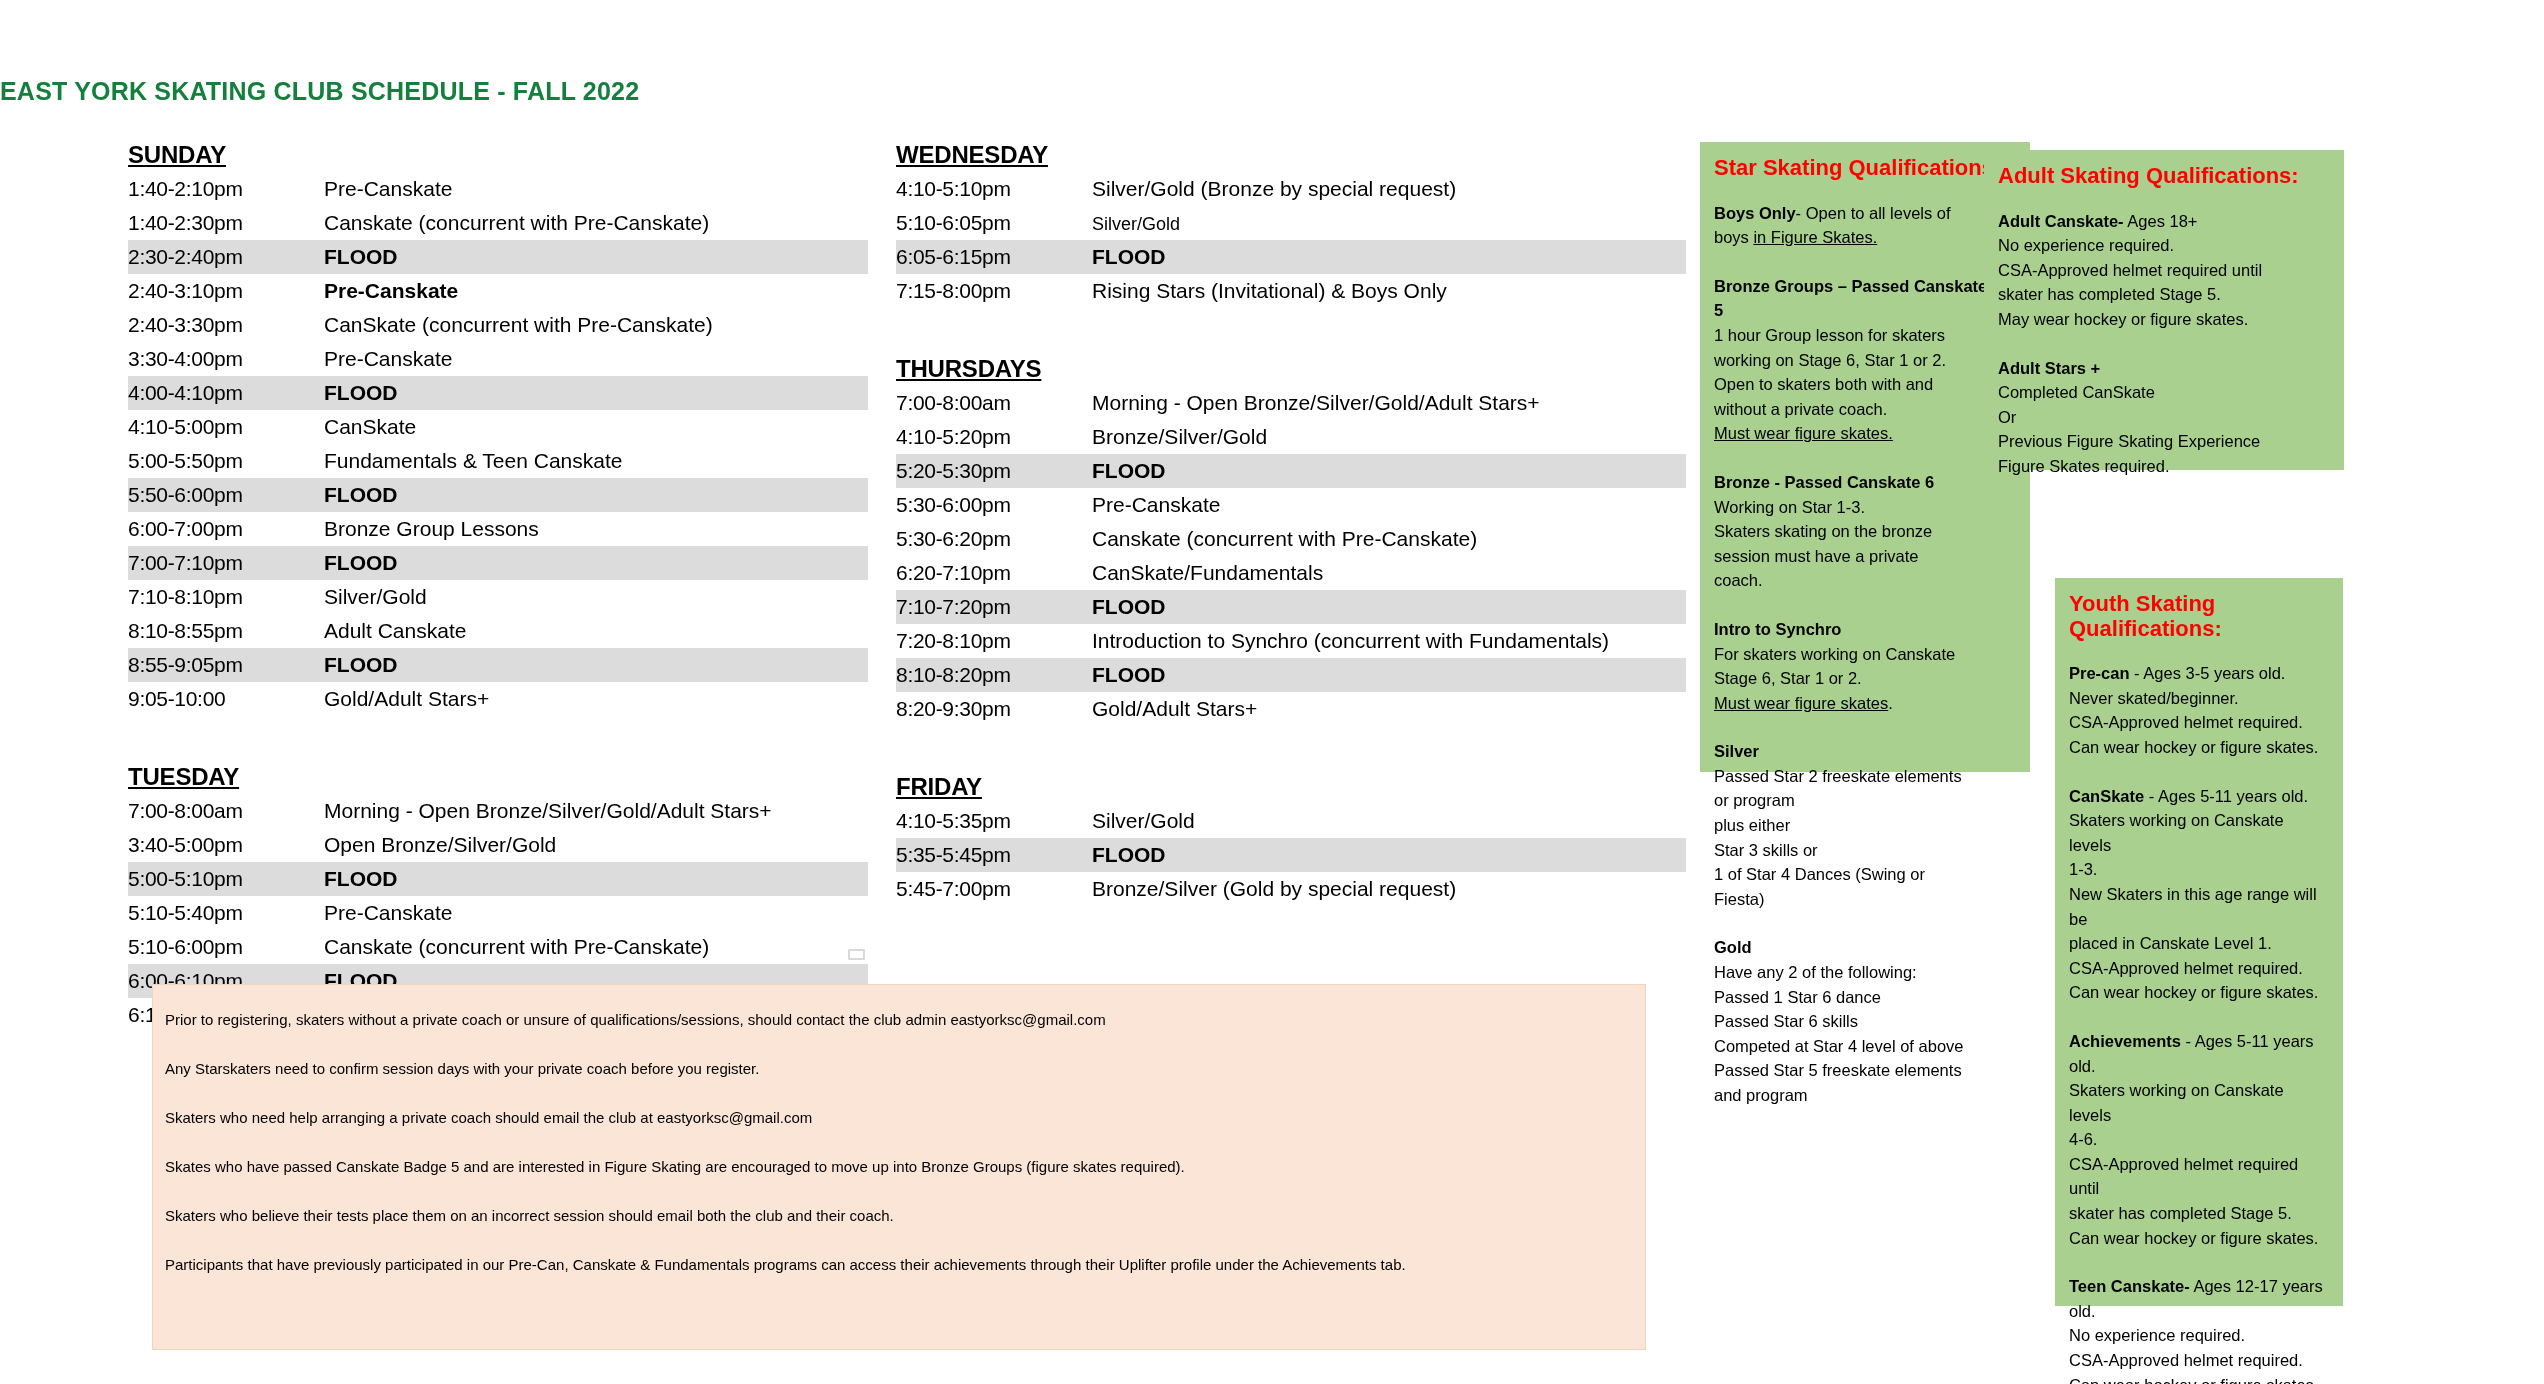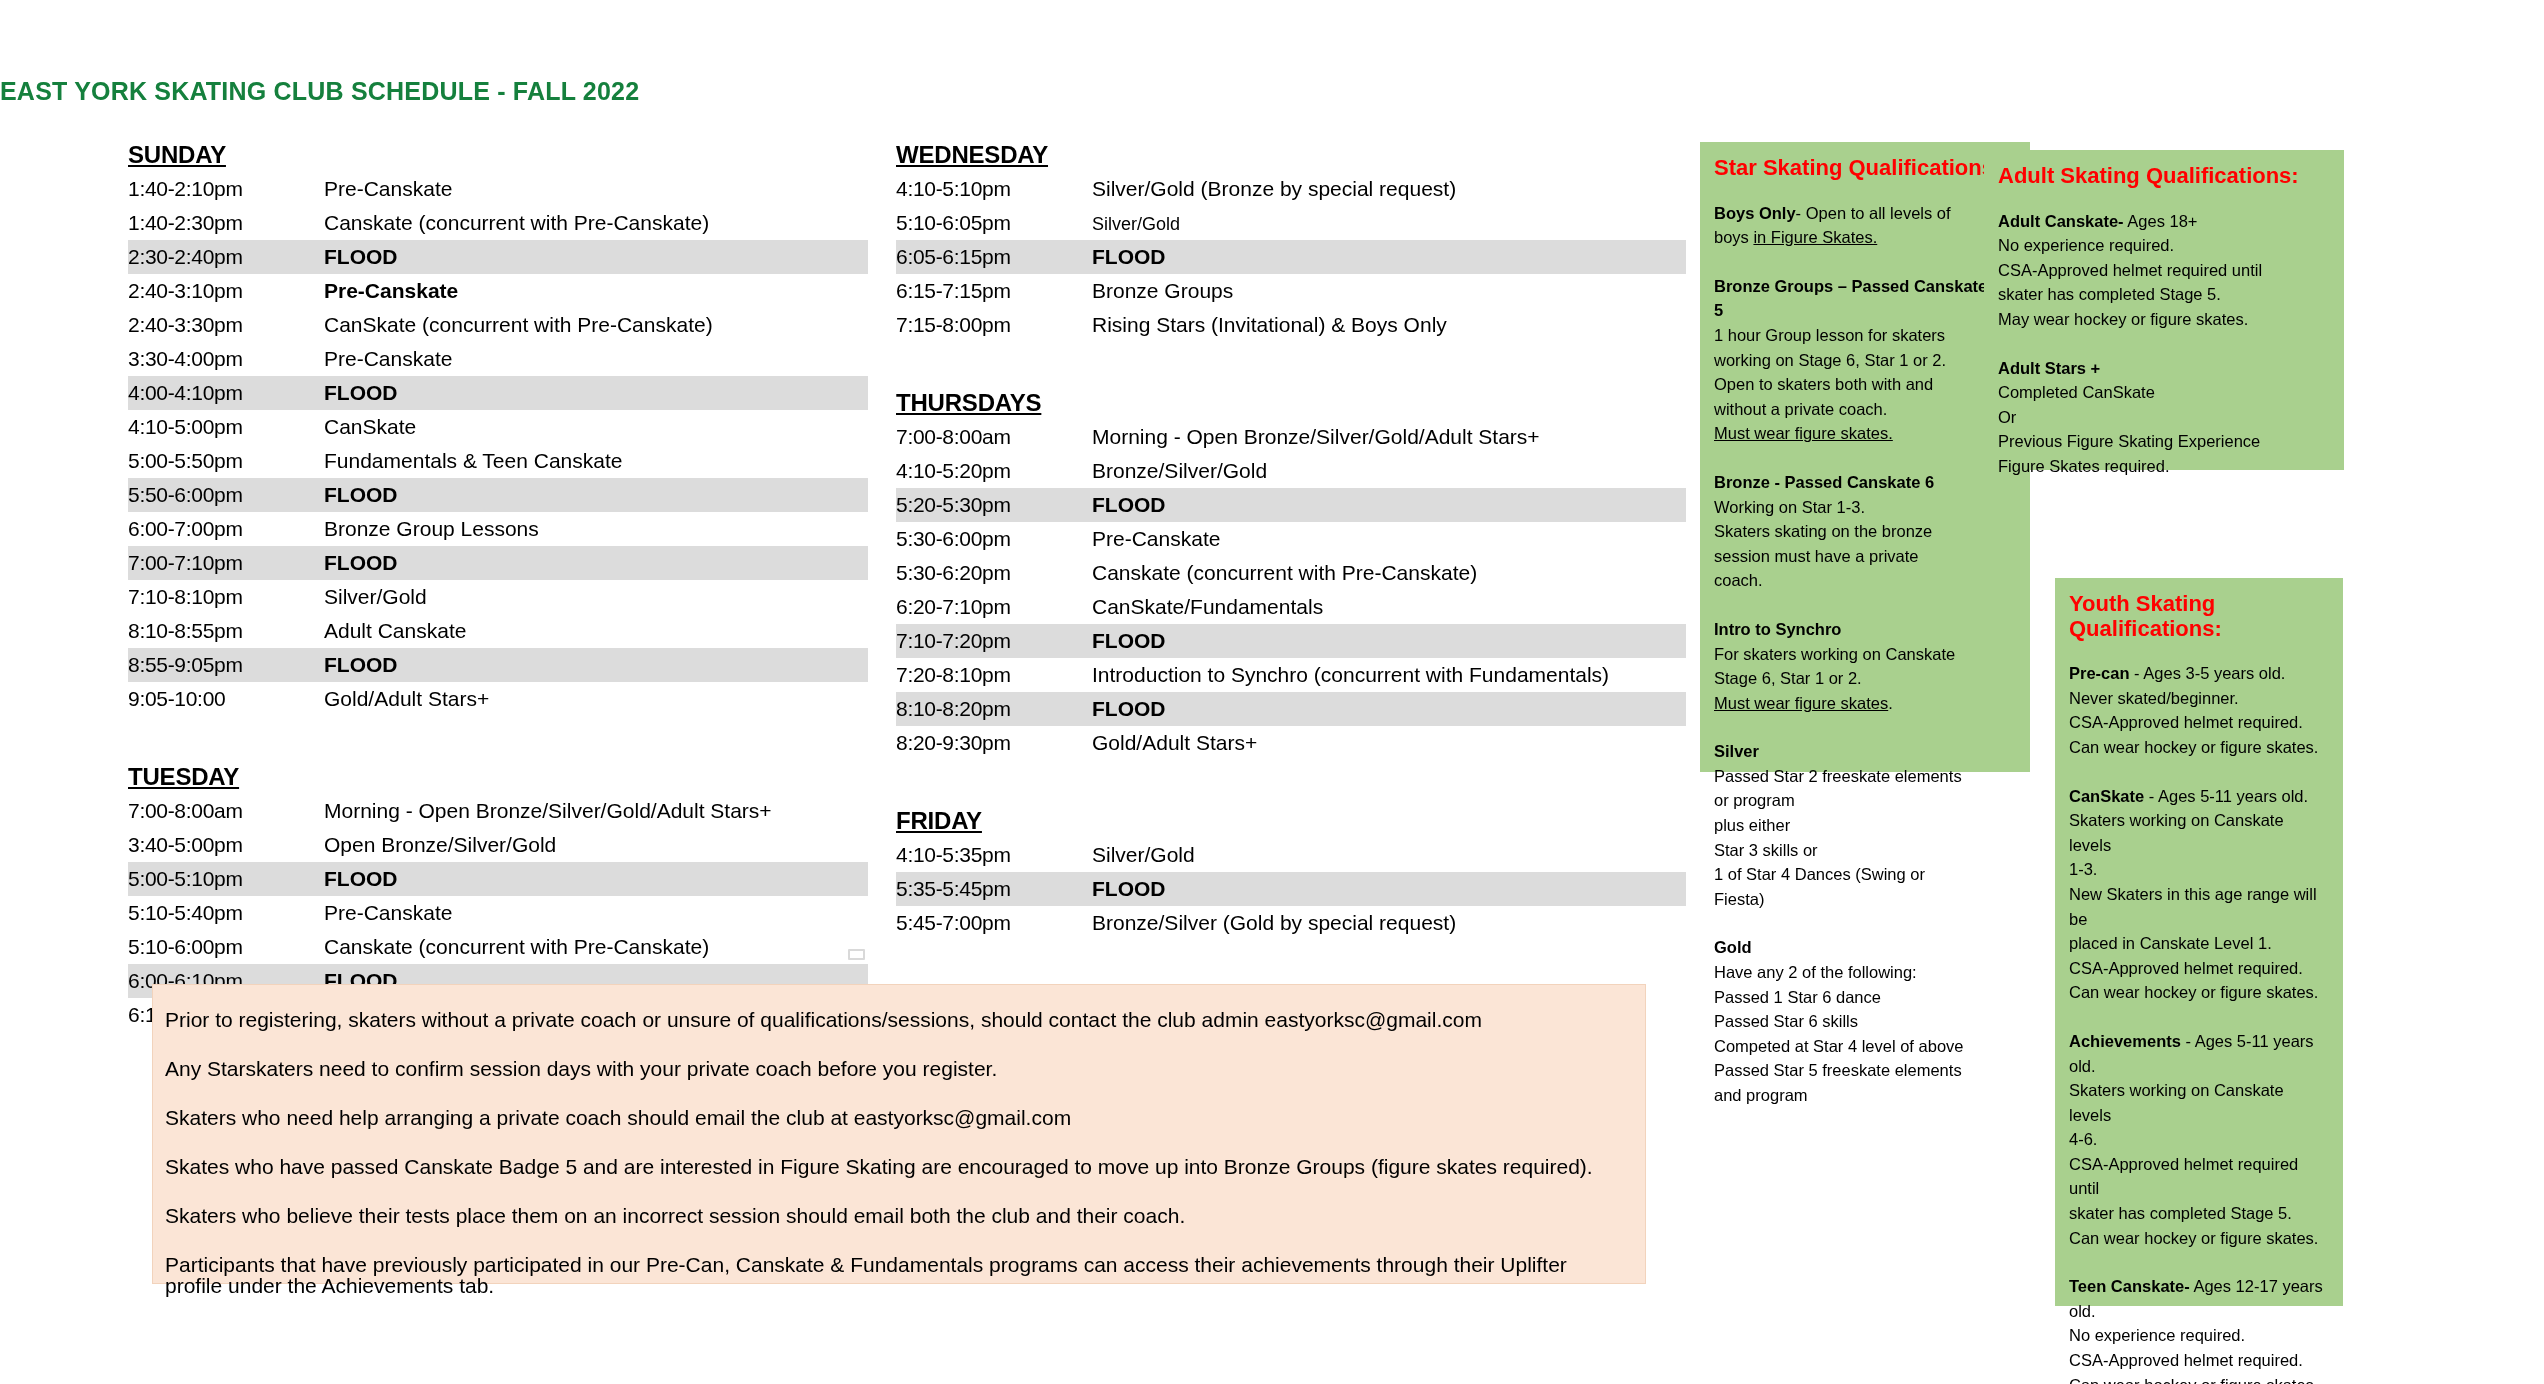--- a/index.html
+++ b/index.html
@@ -120,26 +120,26 @@
     box-sizing: border-box;
     border-radius: 1px;
   }
 
   
   #notes-box {
     position: absolute;
     left: 152px;
     top: 984px;
     width: 1494px;
-    height: 300px;
+    height: 366px;
     background: #FBE5D6;
     border: 1px solid #F2D3BC;
     box-sizing: border-box;
     padding: 24px 16px 14px 12px;
-    font-size: 21px;
+    font-size: 15px;
     line-height: 21px;
   }
   #notes-box p {
     margin: 0 0 28px 0;
   }
   #notes-box p:last-child { margin-bottom: 0; }
 </style>
 </head>
 <body>
 
@@ -254,24 +254,20 @@
           <span class="time">4:10-5:10pm</span>
           <span class="act">Silver/Gold  (Bronze by special request)</span>
         </div>
         <div class="row small">
           <span class="time">5:10-6:05pm</span>
           <span class="act">Silver/Gold</span>
         </div>
         <div class="row flood">
           <span class="time">6:05-6:15pm</span>
           <span class="act">FLOOD</span>
-        </div>
-        <div class="row">
-          <span class="time">6:15-7:15pm</span>
-          <span class="act">Bronze Groups</span>
         </div>
         <div class="row">
           <span class="time">7:15-8:00pm</span>
           <span class="act">Rising Stars (Invitational) &amp; Boys Only</span>
         </div>
       </div>
       <div class="gap-lg"></div>
       <div class="day-block">
         <div class="day-heading">THURSDAYS</div>
         <div class="row">

